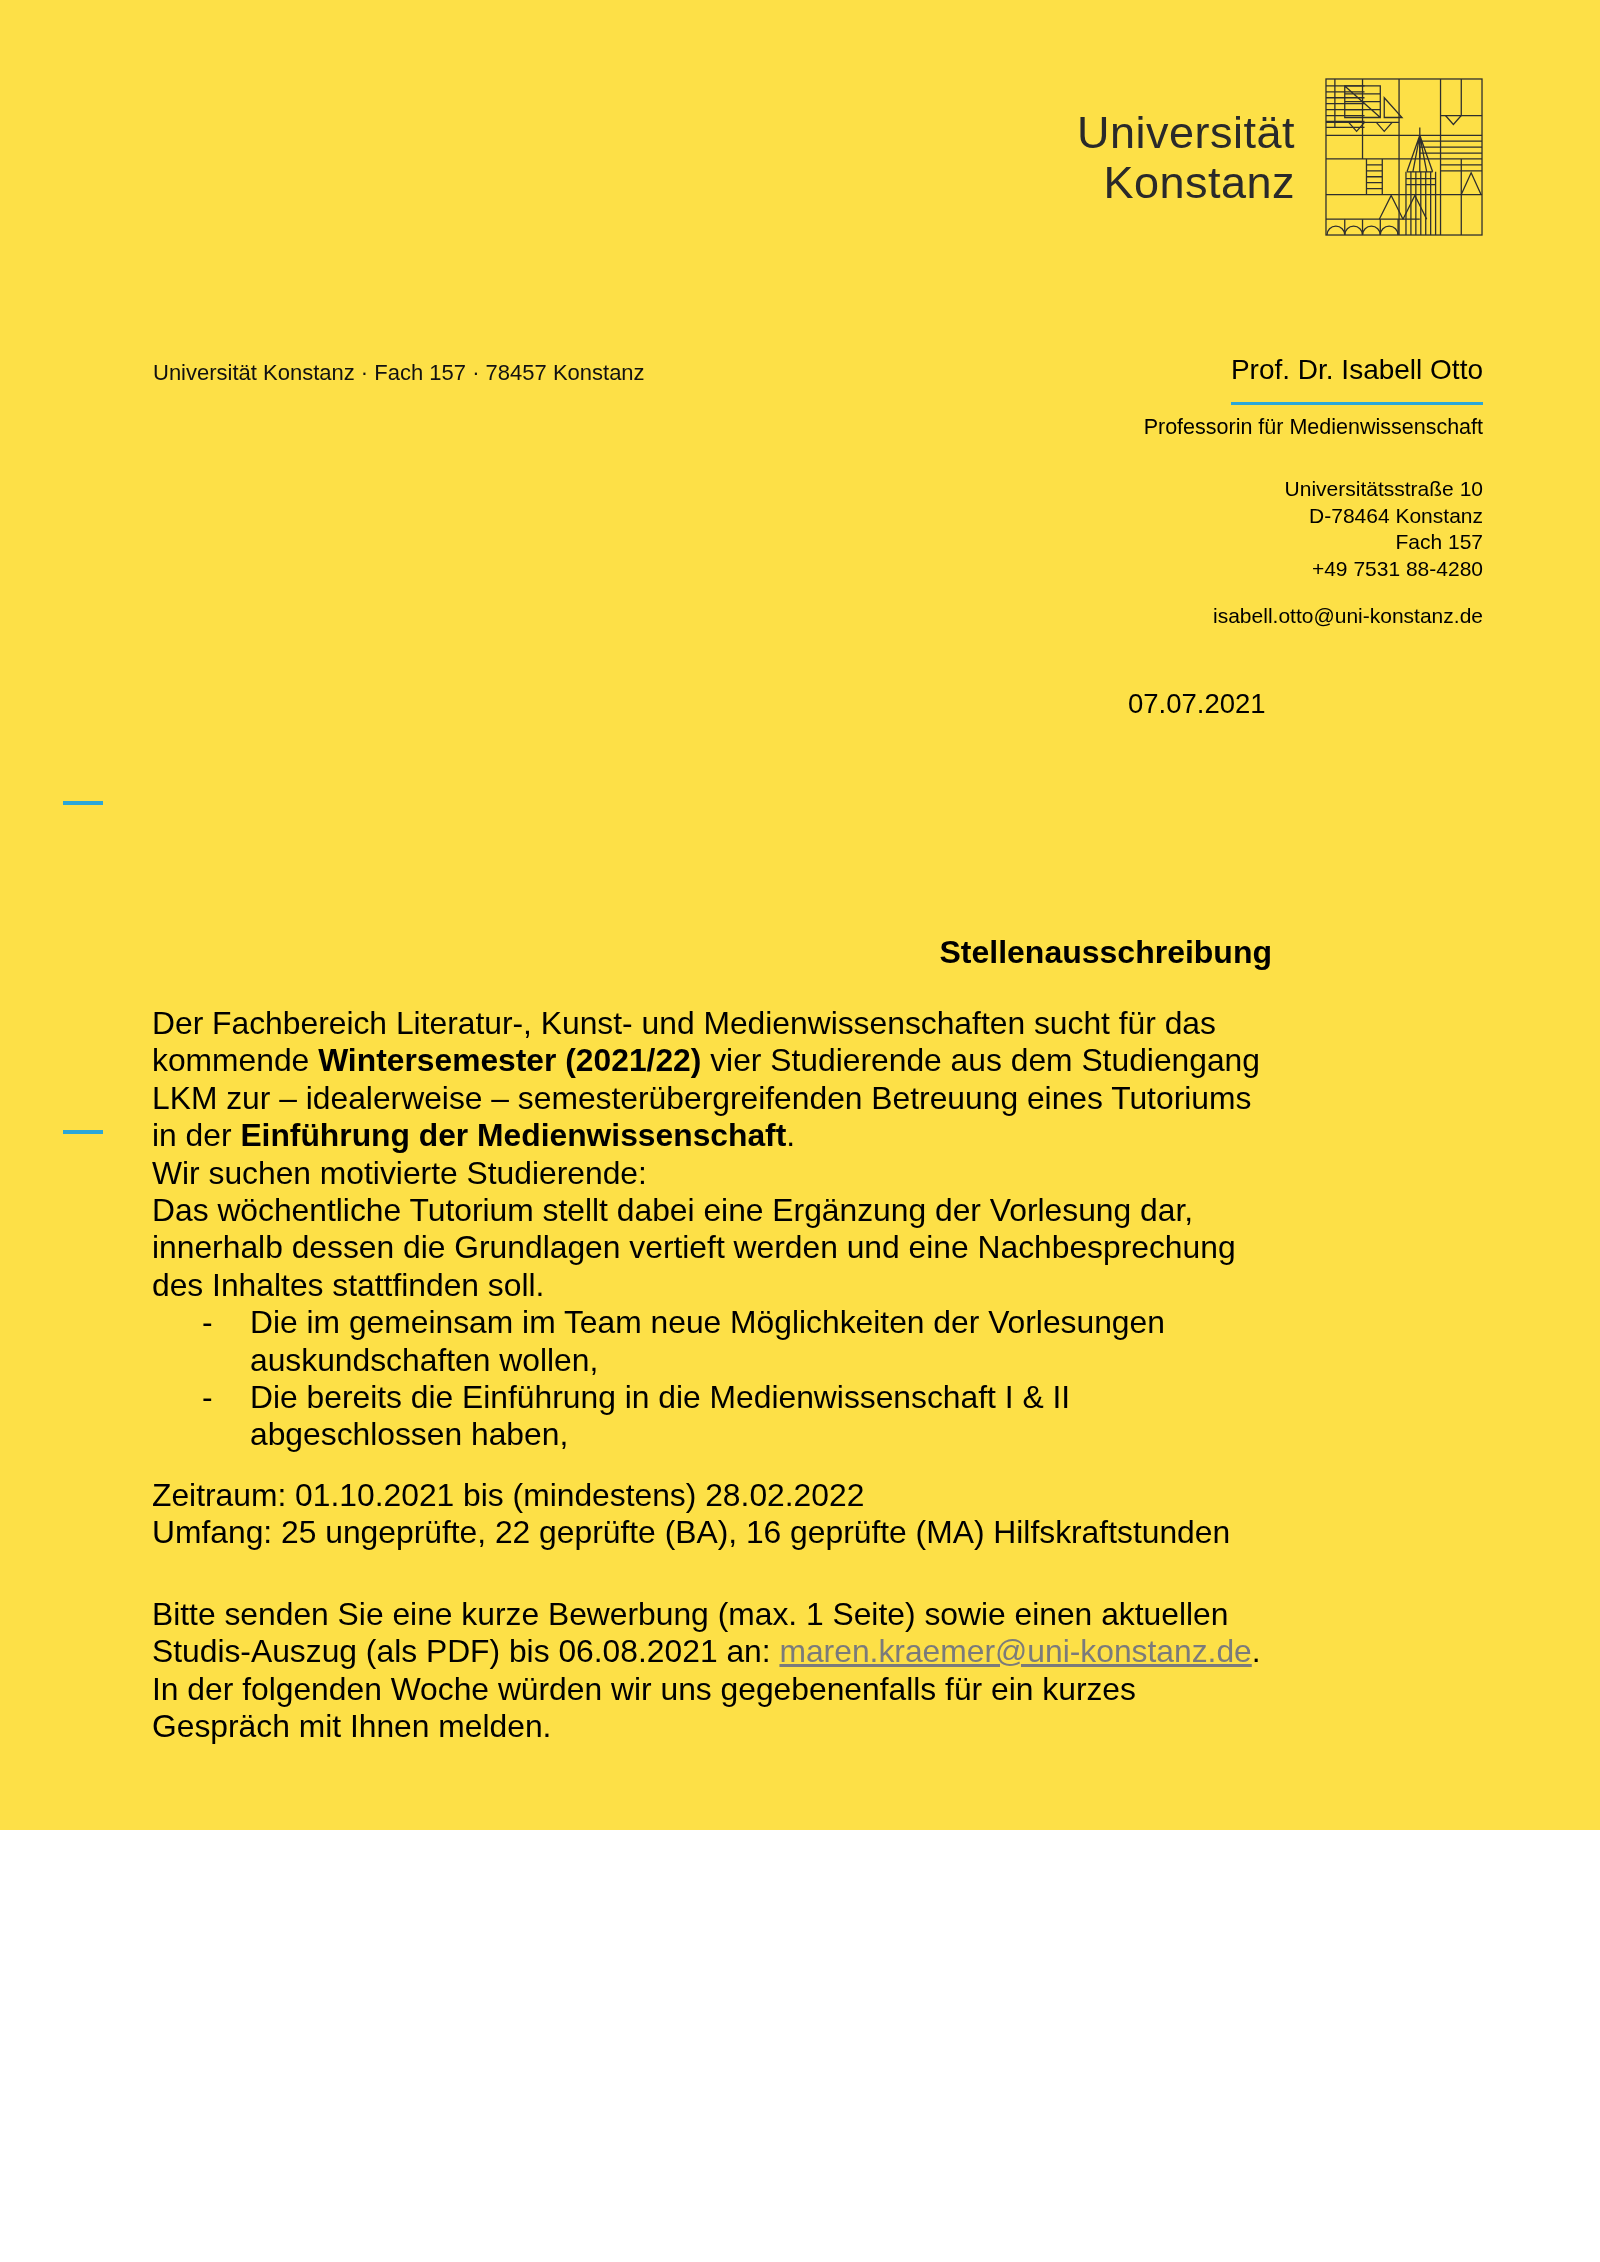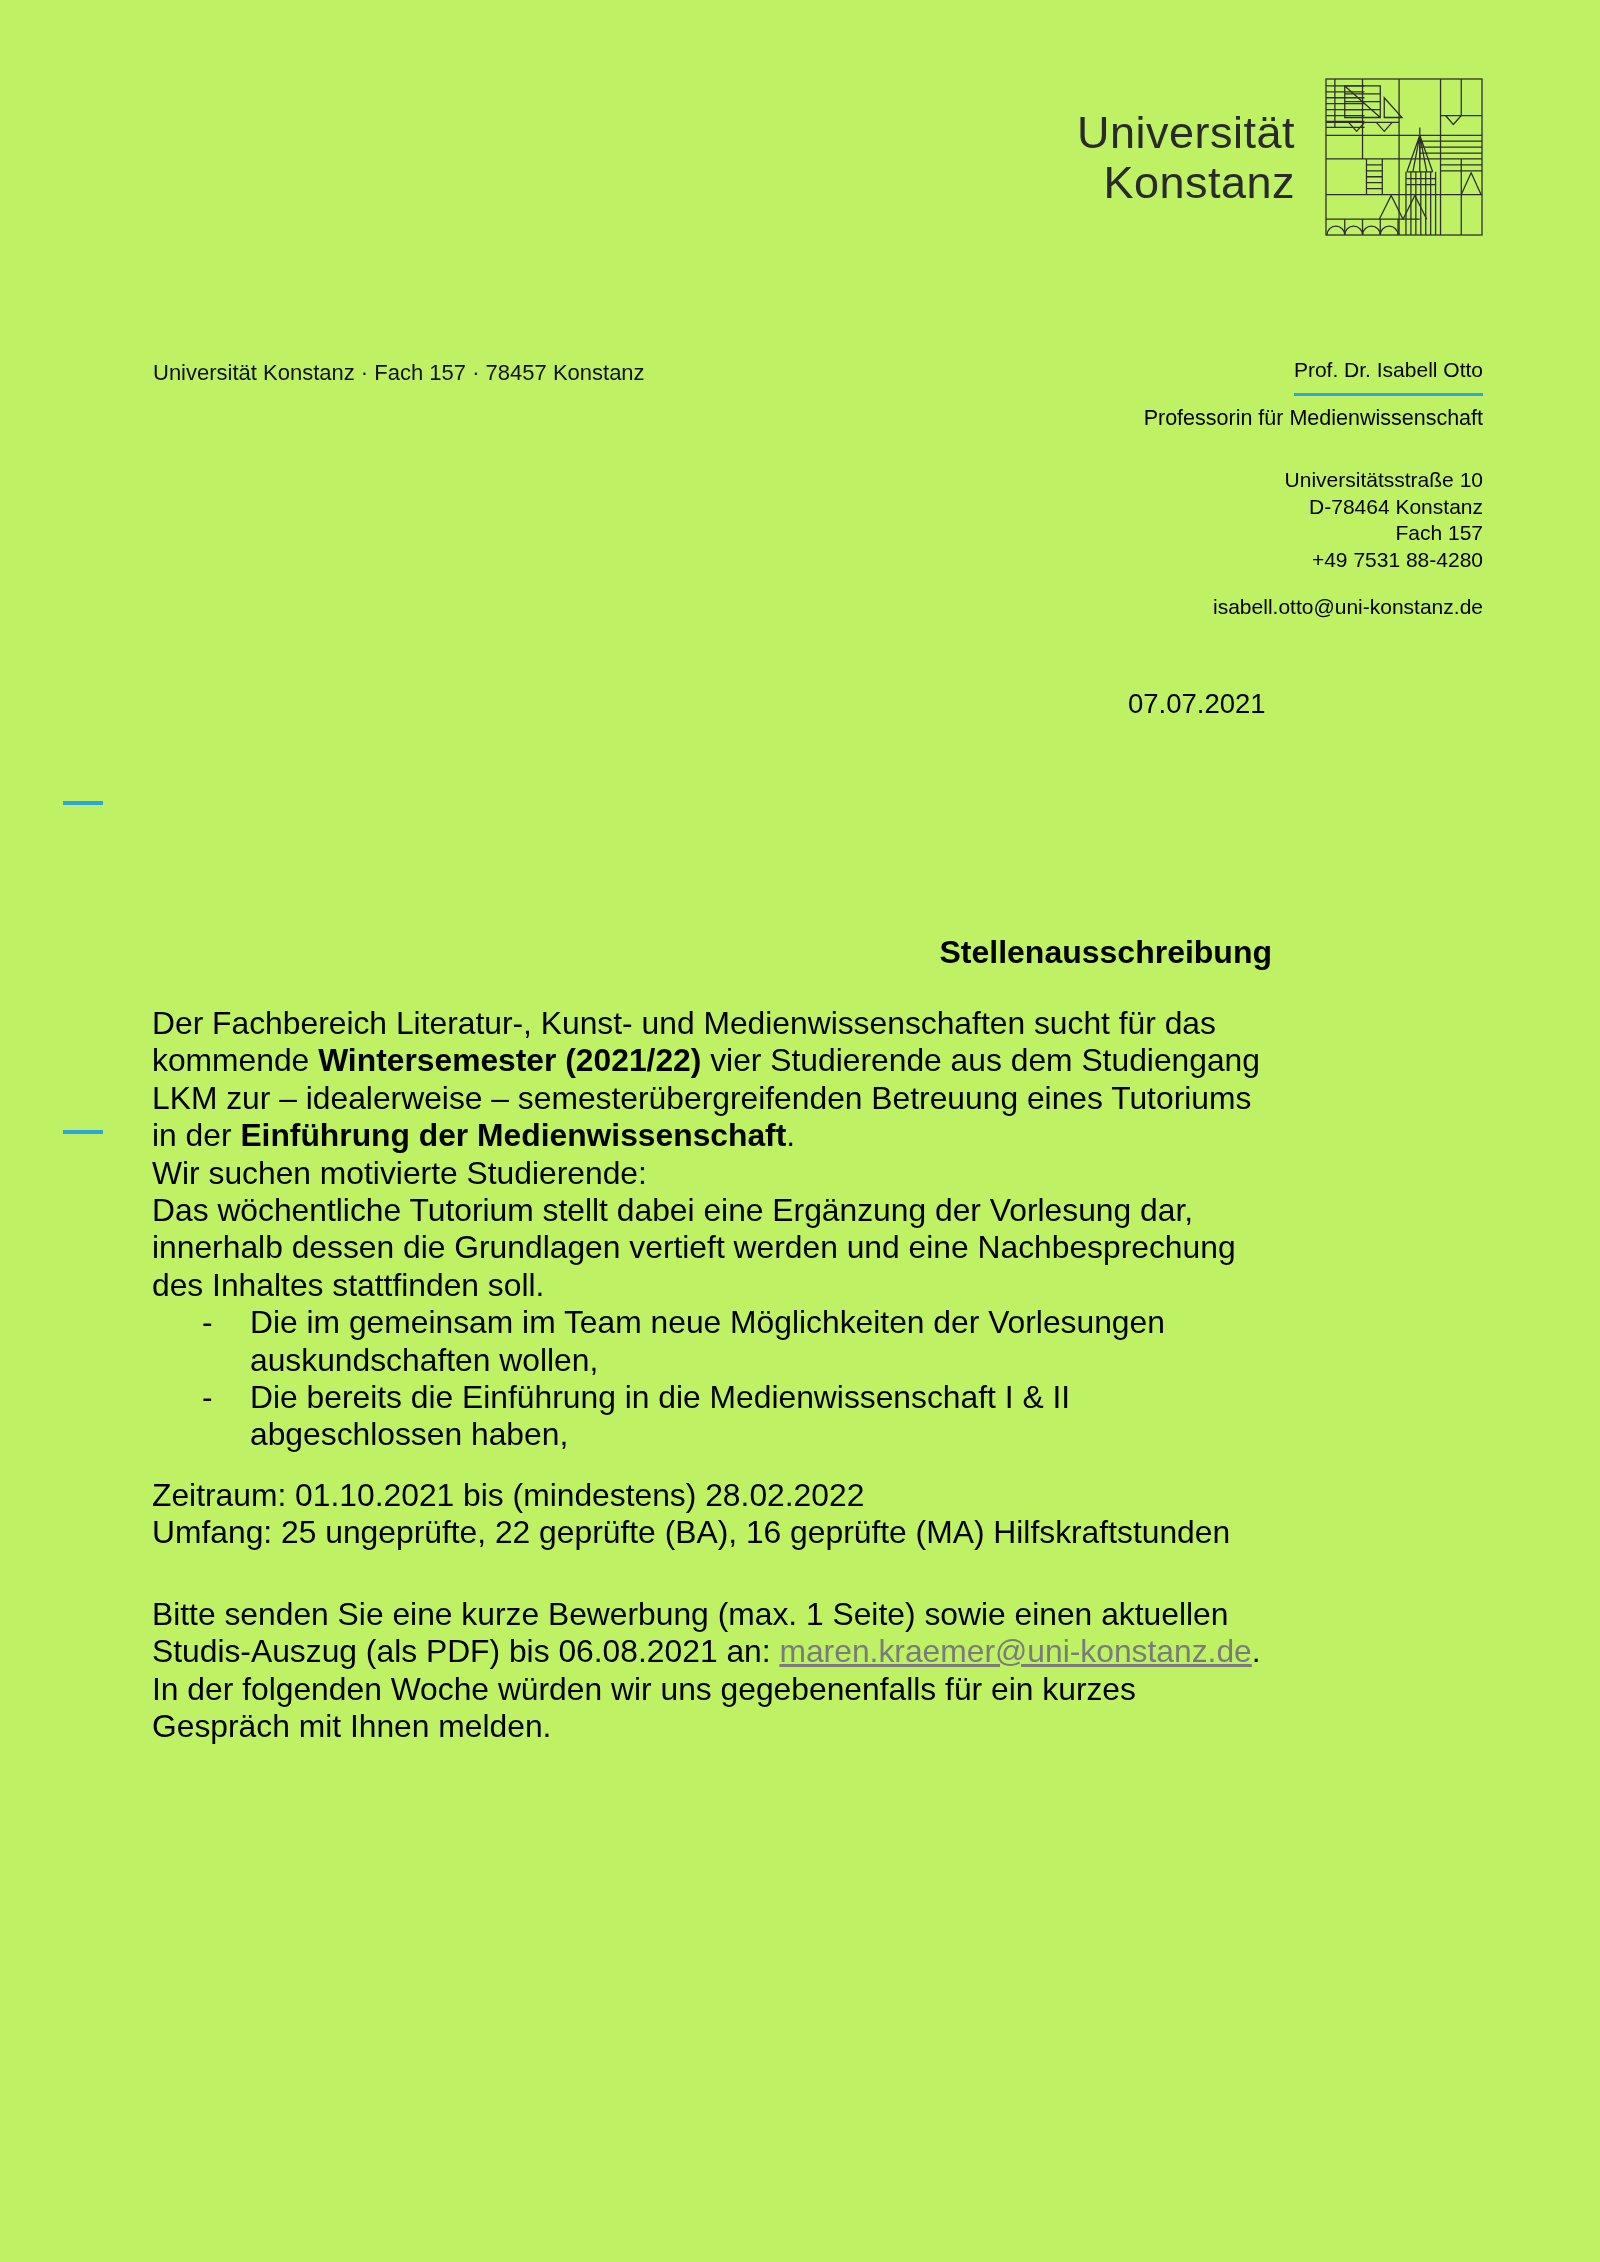--- a/index.html
+++ b/index.html
@@ -3,35 +3,35 @@
 <meta charset="utf-8">
 <title>Stellenausschreibung</title>
 <style>
   :root{
     --accent:#2ba7d8;
     --link-gray:#7b7b7b;
     --text:#000000;
   }
   html,body{margin:0;padding:0;background:#ffffff;}
   .page{
-    position:relative;width:1600px;height:2262px;background:#bef264;
+    position:relative;width:1600px;height:1830px;background:#fde047;
     font-family:"Liberation Sans","DejaVu Sans",sans-serif;color:var(--text);
     overflow:hidden;
   }
   
   .brand{position:absolute;top:78px;right:117px;display:flex;gap:30px;align-items:flex-start;}
   .wordmark{margin-top:30px;text-align:right;font-size:45px;line-height:50px;
             font-weight:300;color:#2a2a2a;letter-spacing:.5px;}
   .logo{width:158px;height:158px;display:block;}
   .logo path,.logo rect{stroke:#2e2e2e;stroke-width:1.3;fill:none;}
   
   .sender{position:absolute;left:153px;top:360px;font-size:22px;color:#111;}
   .contact{position:absolute;right:117px;top:353px;text-align:right;}
-  .contact-name{display:inline-block;font-size:21px;line-height:34px;
-                padding-bottom:6px;border-bottom:3px solid var(--accent);}
+  .contact-name{display:inline-block;font-size:28px;line-height:34px;
+                padding-bottom:15px;border-bottom:3px solid var(--accent);}
   .contact-role{margin-top:9px;font-size:21.5px;line-height:26px;}
   .contact-address{margin-top:36px;font-size:21px;line-height:26.5px;}
   .contact-email{margin-top:22px;font-size:21px;}
   .date{position:absolute;left:1085px;top:688px;font-size:27.5px;margin-left:43px;}
   
   .fold-mark{position:absolute;left:63px;width:40px;height:4px;background:var(--accent);}
   .fold-top{top:801px;}
   .fold-middle{top:1130px;}
   
   .content{position:absolute;left:152px;top:929px;width:1120px;

